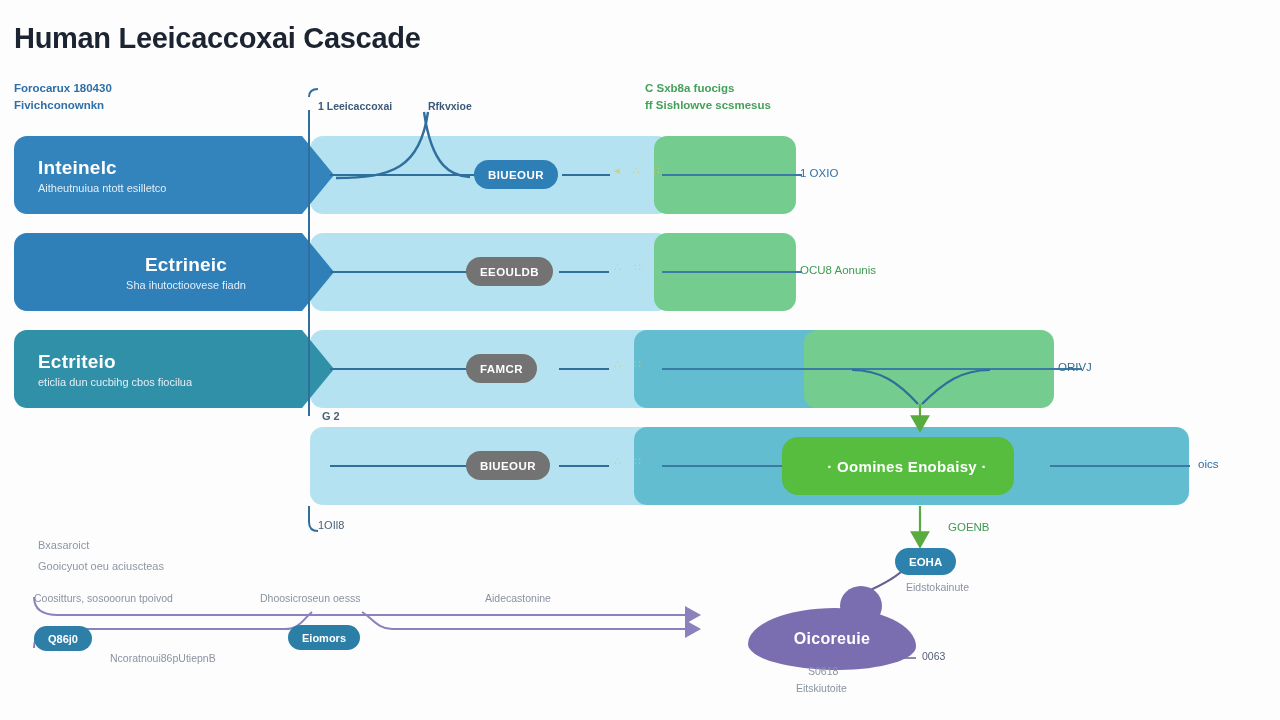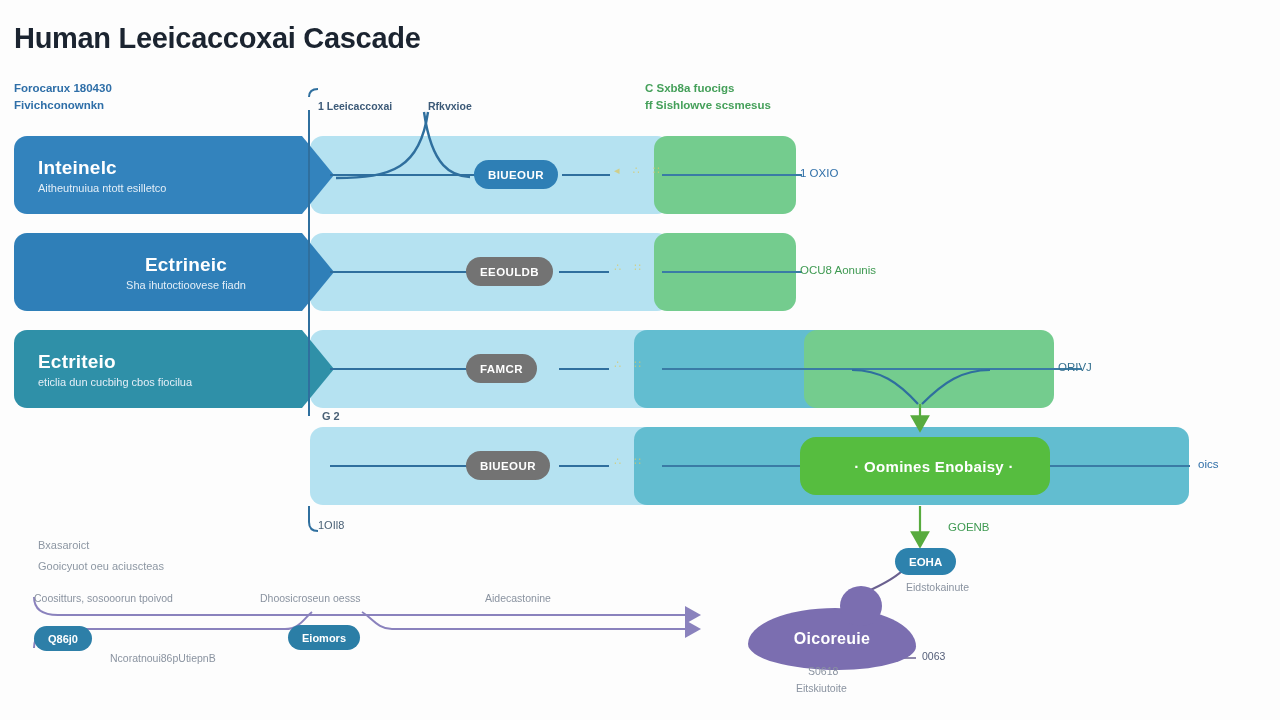--- a/index.html
+++ b/index.html
@@ -181,21 +181,21 @@
   <div class="row" style="left:14px;top:427px;width:1170px;height:78px;">
     <div class="band" style="left:296px;width:360px;background:#b5e2f1;"></div>
     <div class="band" style="left:620px;width:555px;background:#62bdd0;"></div>
     <div class="wire" style="left:316px;width:140px;"></div>
     <div class="pill green" style="left:452px;">
       <span>BIUEOUR</span>
     </div>
     <div class="wire" style="left:545px;width:50px;"></div>
     <div class="ticks" style="left:600px;">∴ ∷</div>
     <div class="wire thin" style="left:648px;width:140px;"></div>
-    <div class="pill bigGreen" style="left:786px;width:250px;padding-left:32px;">
+    <div class="pill bigGreen" style="left:768px;width:232px;padding-left:32px;">
       <span>· Oomines Enobaisy ·</span>
     </div>
     <div class="wire thin" style="left:1036px;width:140px;"></div>
   </div>
   <div class="endlbl blue" style="left:1198px;top:458px;">oics</div>
 
   <div class="annot" style="left:322px;top:410px;font-weight:bold;">G 2</div>
   <div class="annot" style="left:318px;top:519px;">1OIl8</div>
   <div class="endlbl green" style="left:948px;top:521px;">GOENB</div>
 

